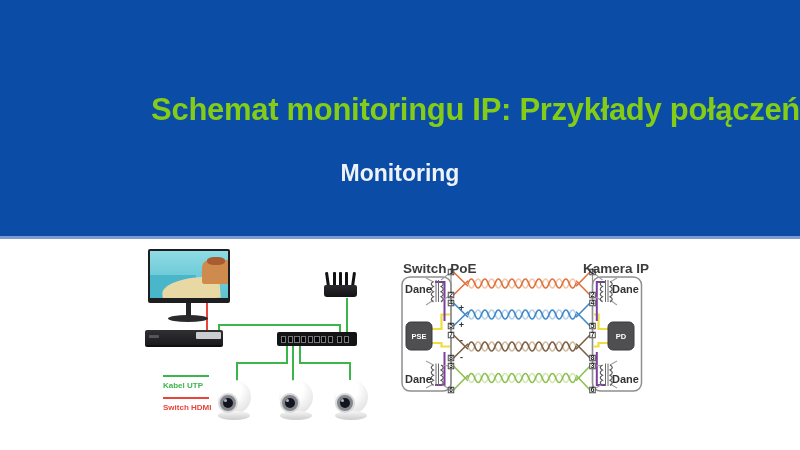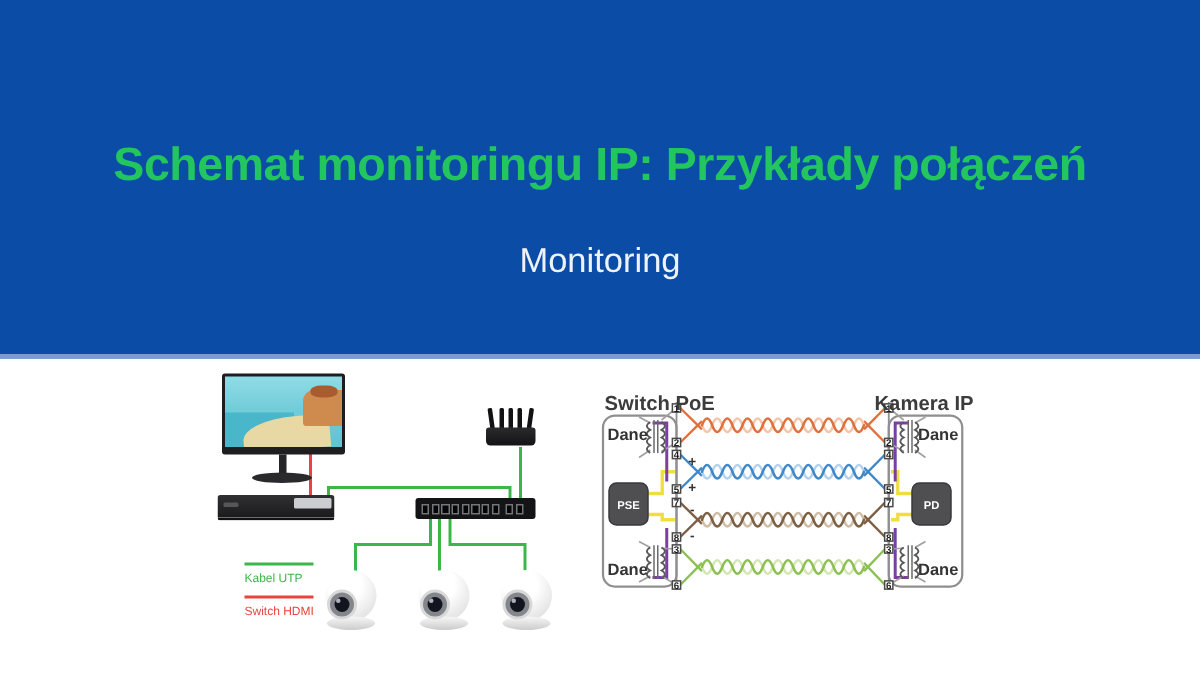--- a/index.html
+++ b/index.html
@@ -1,24 +1,24 @@
 <!DOCTYPE html>
 <html style="--utp: #3cb64b; --hdmi: #e8443c; --power: #f0dd3f; --tap: #7b3fa3; --lead: #a0a0a0; --outline: #8f8f8f; --dtext: #3c3c3c;"><head>
 <meta charset="utf-8">
 <style>
   html,body{margin:0;padding:0;background:#fff;}
   .viewport{position:relative;width:800px;height:450px;overflow:hidden;background:#ffffff;
     font-family:"Liberation Sans",sans-serif;}
   
   .hero{position:absolute;left:0;top:0;width:800px;height:236px;background:#0a4ca6;
     border-bottom:3px solid #7d9bd2;}
-  .hero h1{position:absolute;top:92px;left:0;width:100%;margin:0;text-align:center;
-    font-size:31px;font-weight:bold;letter-spacing:-0.3px;color:#22c55e;}
+  .hero h1{position:absolute;top:92px;left:0;width:100%;margin:0;text-align:right;
+    font-size:31px;font-weight:bold;letter-spacing:-0.3px;color:#84cc16;}
   .hero .subtitle{position:absolute;top:160px;left:0;width:100%;text-align:center;
-    font-size:23px;font-weight:normal;color:#eef2f9;}
+    font-size:23px;font-weight:bold;color:#eef2f9;}
   
   .net{position:absolute;left:140px;top:245px;width:235px;height:180px;}
   .net > div{position:absolute;box-sizing:border-box;}
   .cables{position:absolute;left:0;top:0;width:235px;height:180px;}
   .cables path{fill:none;stroke-width:2;}
   .cables .hdmi{stroke:var(--hdmi);}
   .cables .utp{stroke:var(--utp);}
   .monitor{left:8px;top:4px;width:82px;height:54px;background:#1e1e21;border-radius:2px;padding:2px 2px 5px 2px;}
   .screen{position:relative;width:78px;height:47px;overflow:hidden;
     background:linear-gradient(180deg,#90dce5 0%,#72cdd9 45%,#5ec3d2 100%);}
@@ -48,21 +48,21 @@
   .cam span{position:absolute;display:block;box-sizing:border-box;}
   .ball{left:2px;top:2px;width:34px;height:34px;border-radius:50%;
     background:radial-gradient(circle at 38% 28%,#ffffff 35%,#ececec 65%,#d6d6d6 100%);}
   .cam-base{left:3px;top:33px;width:32px;height:9px;border-radius:50%;background:linear-gradient(#f7f7f7,#cccccc);}
   .lens{left:3px;top:15px;width:20px;height:20px;border-radius:50%;background:#83878d;border:2px solid #d8d8d8;}
   .iris{left:3px;top:3px;width:10px;height:10px;border-radius:50%;background:#13151e;}
   .glint{left:4px;top:4px;width:3px;height:3px;border-radius:50%;background:#aeb3ba;}
   .legend-row{position:absolute;left:23px;width:46px;}
   .lg1{top:130px;} .lg2{top:152px;}
   .legend-line{width:100%;height:2px;}
-  .legend-label{margin-top:4px;font-size:8px;font-weight:normal;white-space:nowrap;}
+  .legend-label{margin-top:4px;font-size:8px;font-weight:bold;white-space:nowrap;}
   
   .poe{position:absolute;left:395px;top:255px;width:370px;height:145px;}
   .poe text{font-family:"Liberation Sans",sans-serif;}
   .obox{fill:#ffffff;stroke:var(--outline);stroke-width:1.5;}
   .rail{stroke:var(--outline);stroke-width:1.2;}
   .lead{stroke:var(--lead);stroke-width:1.1;fill:none;}
   .core{stroke:#6a6a6a;stroke-width:1;}
   .coil{stroke:#58585a;stroke-width:1.2;fill:none;}
   .wire-power{stroke:var(--power);stroke-width:2.2;fill:none;}
   .wire-tap{stroke:var(--tap);stroke-width:2;fill:none;}

